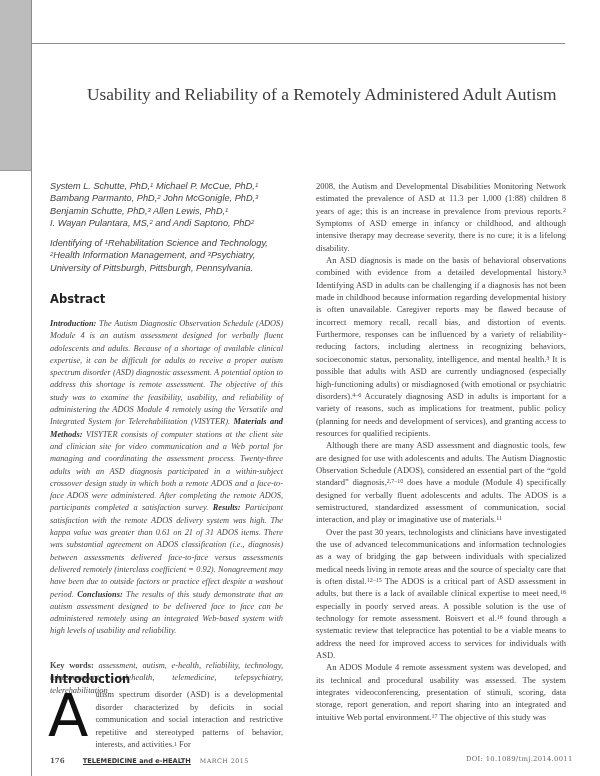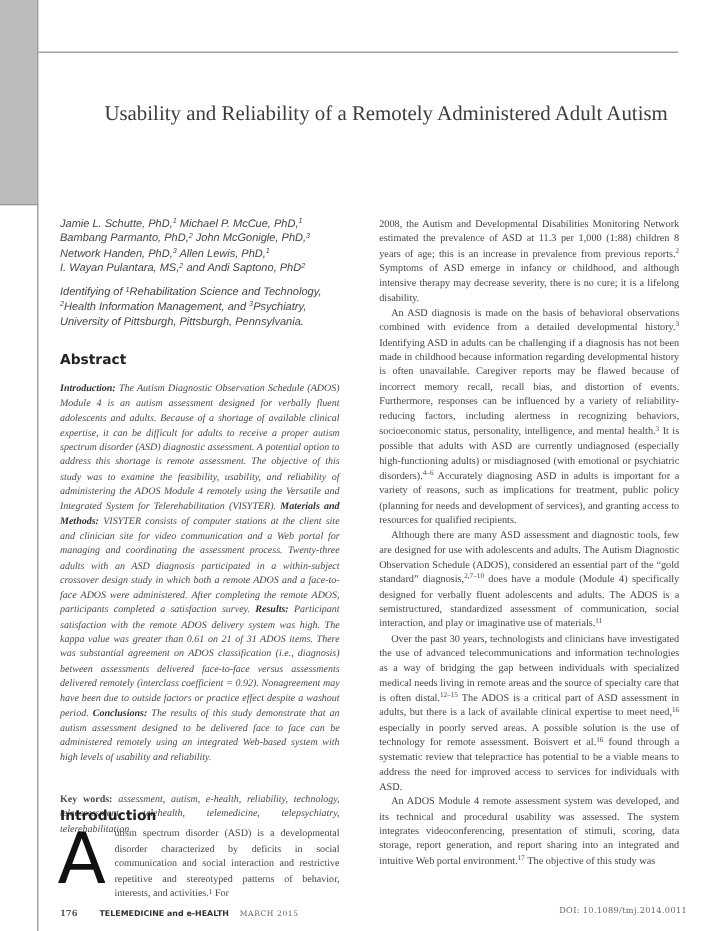--- a/index.html
+++ b/index.html
@@ -19,39 +19,39 @@
   .abstract b { color:#333; }
   .keywords { position:absolute; left:50px; top:660px; width:233px; font-family:"Liberation Serif", serif; font-size:8.35px; line-height:12.3px; color:#4a4a4a; text-align:justify; }
   .keywords .kw { font-style:italic; }
   .intro { position:absolute; left:50px; top:689px; width:233px; font-family:"Liberation Serif", serif; font-size:8.4px; line-height:12.5px; color:#444; text-align:justify; }
   .dropcap { float:left; font-family:"DejaVu Sans", sans-serif; font-size:59px; line-height:46px; height:48px; margin:4px 7px 0 -2px; color:#111; }
   .rightcol { position:absolute; left:316px; top:180px; width:250px; font-family:"Liberation Serif", serif; font-size:8.55px; line-height:12.35px; color:#444; text-align:justify; }
   .rightcol p { margin:0; text-indent:0; }
   .rightcol p.indent { text-indent:10px; }
   .footer-left { position:absolute; left:50px; top:756px; font-family:"DejaVu Serif", serif; font-size:7px; color:#555; white-space:nowrap; }
   .footer-left .pg { font-weight:bold; margin-right:16px; }
-  .footer-left .jn { font-family:"DejaVu Sans", sans-serif; font-weight:bold; color:#333; font-size:6.6px; margin-right:9px; }
+  .footer-left .jn { font-family:"DejaVu Sans", sans-serif; font-weight:bold; color:#333; font-size:6.6px; margin-right:9px;text-decoration:underline; }
   .footer-left .dt { letter-spacing:0.5px; color:#666; font-size:6.3px; }
   .footer-right { position:absolute; left:466px; top:755px; font-family:"DejaVu Serif", serif; font-size:6.8px; color:#666; white-space:nowrap; letter-spacing:0.3px; }
 </style>
 </head>
 <body>
 
 <div class="gray-bar"></div>
 <div class="vline"></div>
 <div class="hline"></div>
 
 <h1 class="title">
   <div>Usability and Reliability of a Remotely Administered Adult Autism</div>
 </h1>
 
 <div class="authors">
-  <div><span>Jamie L. Schutte, PhD,</span><sup>1</sup><span> Michael P. McCue, PhD,</span><sup>1</sup></div>
+  <div><span>System L. Schutte, PhD,</span><sup>1</sup><span> Michael P. McCue, PhD,</span><sup>1</sup></div>
   <div><span>Bambang Parmanto, PhD,</span><sup>2</sup><span> John McGonigle, PhD,</span><sup>3</sup></div>
-  <div><span>Network Handen, PhD,</span><sup>3</sup><span> Allen Lewis, PhD,</span><sup>1</sup></div>
+  <div><span>Benjamin Schutte, PhD,</span><sup>3</sup><span> Allen Lewis, PhD,</span><sup>1</sup></div>
   <div><span>I. Wayan Pulantara, MS,</span><sup>2</sup><span> and Andi Saptono, PhD</span><sup>2</sup></div>
 </div>
 
 <div class="affil">
   <div><span>Identifying of </span><sup>1</sup><span>Rehabilitation Science and Technology,</span></div>
   <div><sup>2</sup><span>Health Information Management, and </span><sup>3</sup><span>Psychiatry,</span></div>
   <div>University of Pittsburgh, Pittsburgh, Pennsylvania.</div>
 </div>
 
 <div class="heading" style="top:292px;">Abstract</div>

